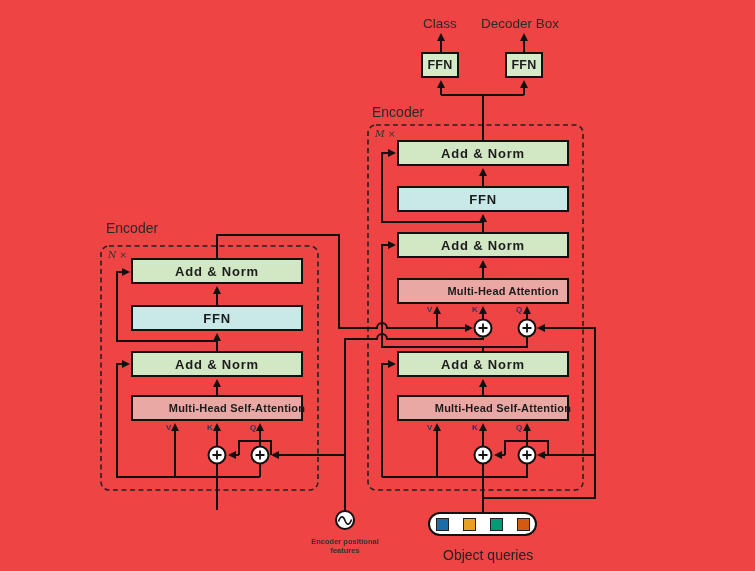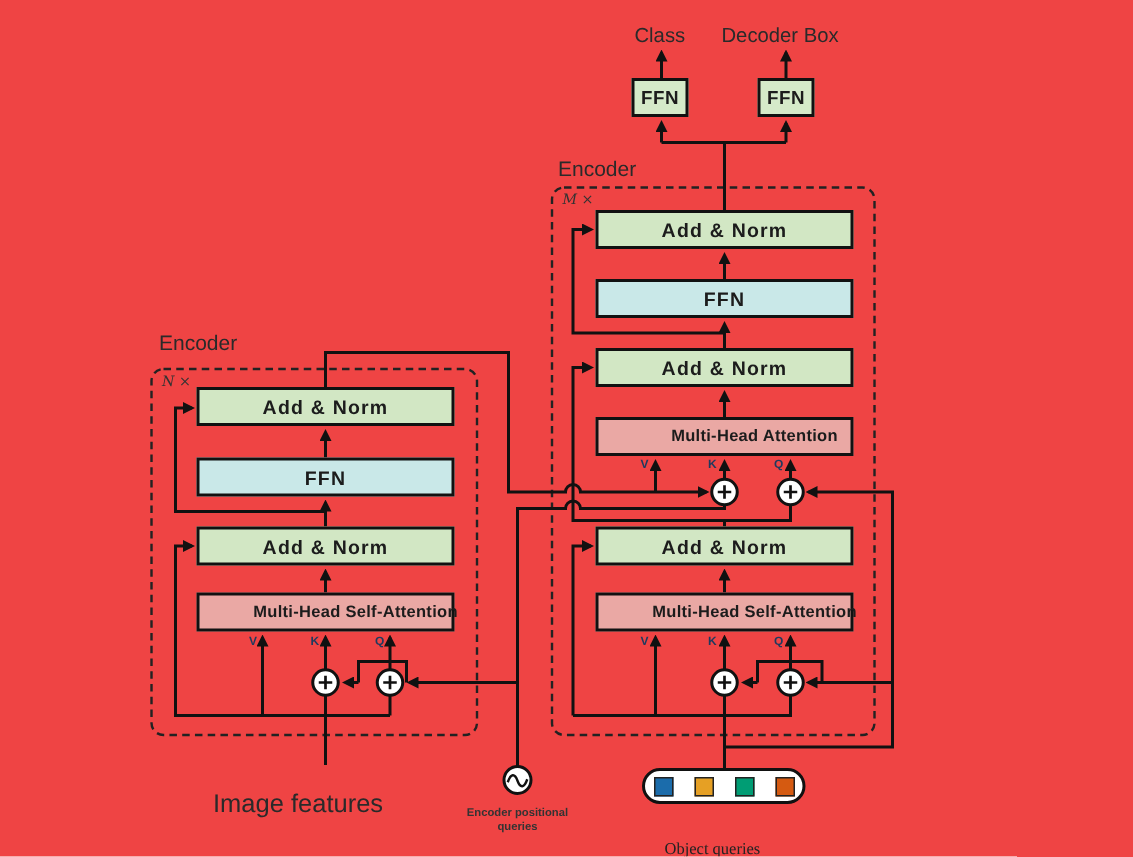--- a/index.html
+++ b/index.html
@@ -153,28 +153,27 @@
   <div class="lbl repeat" style="left:108px;top:249px;">N ×</div>
 
   <div class="block" style="left: 131px; top: 258px; width: 172px; height: 26px; background: rgb(210, 231, 196);">Add &amp; Norm</div>
   <div class="block" style="left: 131px; top: 305px; width: 172px; height: 26px; background: rgb(201, 232, 232);">FFN</div>
   <div class="block" style="left: 131px; top: 351px; width: 172px; height: 26px; background: rgb(210, 231, 196);">Add &amp; Norm</div>
   <div class="block attn" style="left: 131px; top: 395px; width: 172px; height: 26px; background: rgb(234, 168, 164);">Multi-Head Self-Attention</div>
   <div class="qkv" style="left:166px;top:423px;">V</div>
   <div class="qkv" style="left:207px;top:423px;">K</div>
   <div class="qkv" style="left:250px;top:423px;">Q</div>
 
-  <div class="lbl big" style="left:142px;top:526px;">Image features</div>
 
   <div class="lbl tiny" style="left:301px;top:537px;width:88px;">
     <div>Encoder  positional</div>
-    <div>queries</div>
+    <div>features</div>
   </div>
 
   <div class="oq">
     <div class="sw" style="background: rgb(27, 108, 171);"></div>
     <div class="sw" style="background: rgb(230, 160, 36);"></div>
     <div class="sw" style="background: rgb(0, 157, 116);"></div>
     <div class="sw" style="background: rgb(213, 90, 17);"></div>
   </div>
-  <div class="lbl" style="left:443px;top:560px;font-size:11px;font-family:Liberation Serif, serif;">Object queries</div>
+  <div class="lbl" style="left:443px;top:547px;font-size:14px;">Object queries</div>
 
 </div>
 
 </body></html>

